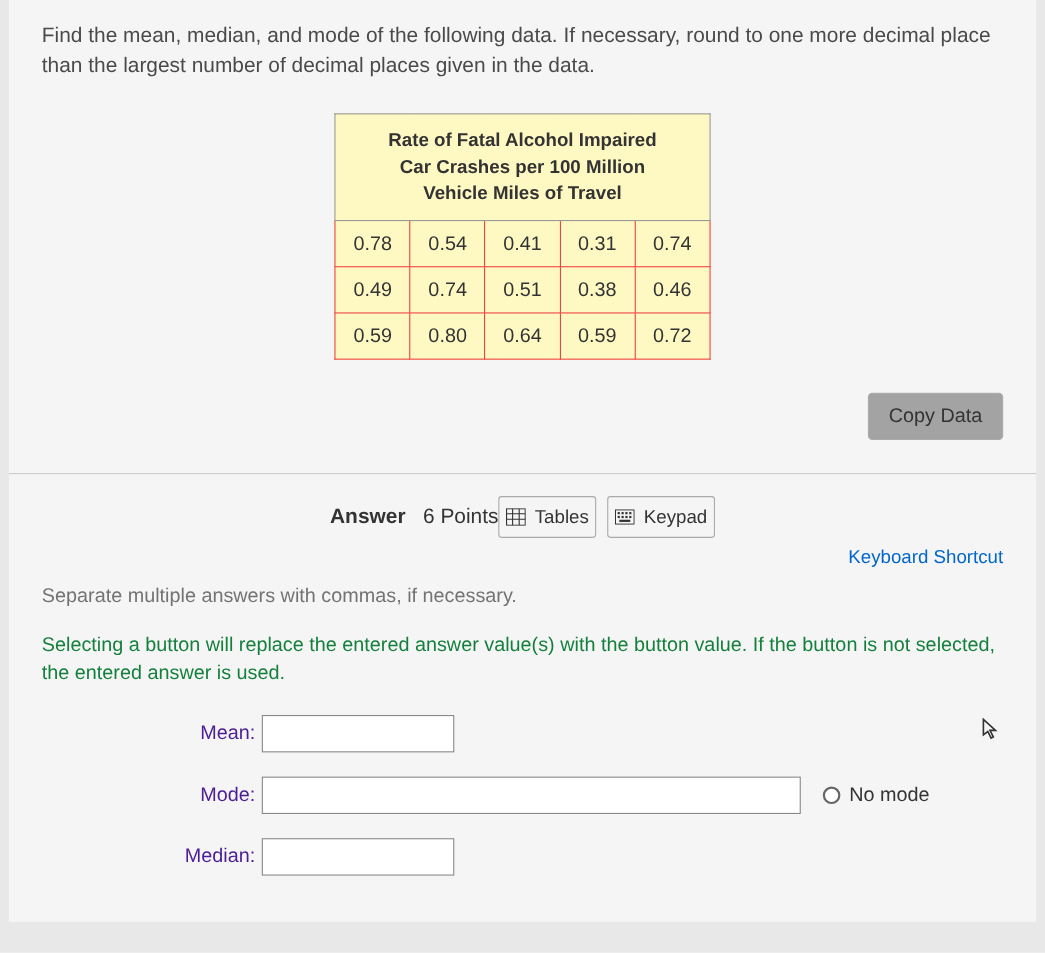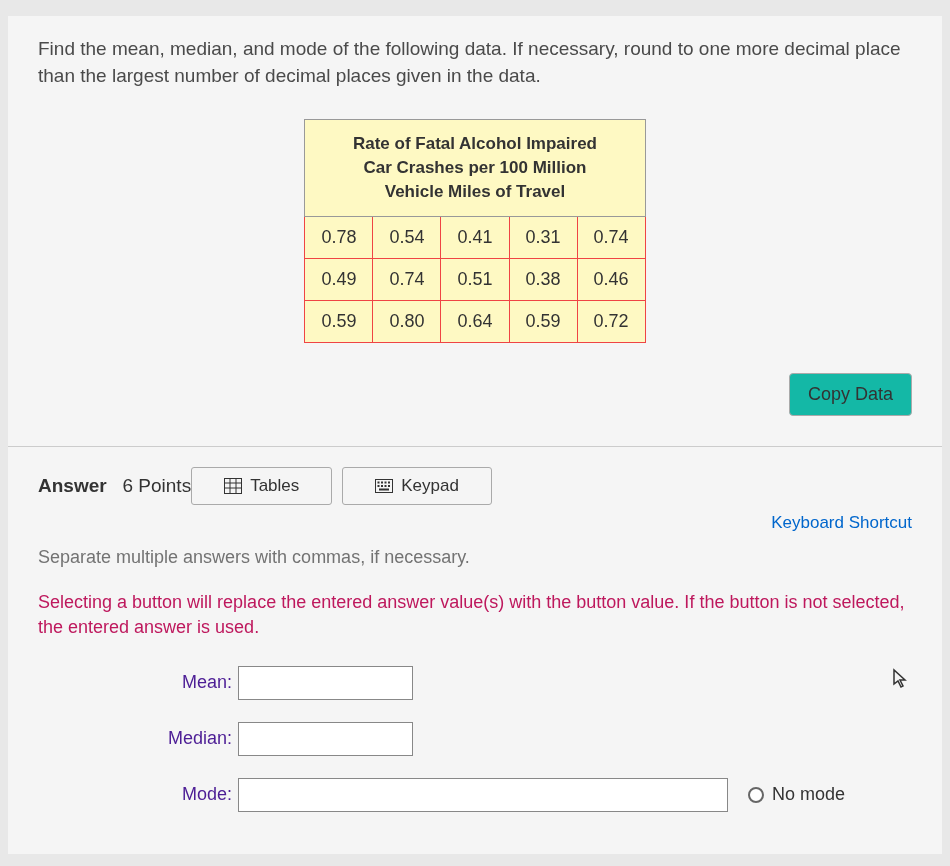--- a/index.html
+++ b/index.html
@@ -6,21 +6,21 @@
     body {
       font-family: -apple-system, BlinkMacSystemFont, "Segoe UI", Arial, sans-serif;
       background: #e8e8e8;
       width: 950px;
       height: 866px;
       color: #333;
       overflow: hidden;
     }
     .main-content {
       background: #f5f5f5;
-      margin: 16px 8px;
+      margin: 0 8px;
       padding: 20px 30px 20px 30px;
     }
     .question-text {
       font-size: 19px;
       color: #4a4a4a;
       line-height: 1.4;
       margin-bottom: 30px;
     }
     .data-table-wrap {
       display: flex;
@@ -46,52 +46,52 @@
       font-size: 18px;
       text-align: center;
       color: #333;
     }
     .copy-row {
       display: flex;
       justify-content: flex-end;
       margin-bottom: 30px;
     }
     .copy-btn {
-      background: #14b8a6;
+      background: #a3a3a3;
       border: 1px solid #aaa;
       border-radius: 4px;
       padding: 10px 18px;
       font-size: 18px;
       color: #333;
       cursor: pointer;
     }
     .divider {
       border-top: 1px solid #ccc;
       margin: 0 -30px 20px -30px;
     }
     .answer-heading-row {
       display: flex;
-      justify-content: flex-start;
+      justify-content: center;
       align-items: center;
       margin-bottom: 8px;
     }
     .answer-heading {
       font-size: 19px;
       color: #333;
     }
     .answer-heading b { font-weight: 700; }
     .tool-buttons {
       display: flex;
       gap: 10px;
     }
     .tool-btn {
       background: #f5f5f5;
       border: 1px solid #aaa;
       border-radius: 3px;
-      padding: 8px 32px;
+      padding: 8px 6px;
       font-size: 17px;
       color: #333;
       cursor: pointer;
       display: flex;
       align-items: center;
       gap: 8px;
     }
     .tool-btn svg { flex-shrink: 0; }
     .kb-shortcut-row {
       display: flex;
@@ -103,21 +103,21 @@
       font-size: 17px;
       cursor: pointer;
     }
     .instruction {
       font-size: 18px;
       color: #737373;
       margin-bottom: 22px;
     }
     .selecting-note {
       font-size: 18px;
-      color: #be185d;
+      color: #15803d;
       line-height: 1.4;
       margin-bottom: 26px;
     }
     .input-row {
       display: flex;
       align-items: center;
       margin-bottom: 22px;
     }
     .input-label {
       width: 200px;
@@ -246,30 +246,30 @@
 
   <div class="selecting-note">Selecting a button will replace the entered answer value(s) with the button value. If the button is not selected, the entered answer is used.</div>
 
   <div style="position:relative;">
     <div class="input-row">
       <div class="input-label">Mean:</div>
       <input type="text" class="num-input" value="" style="">
     </div>
 
     <div class="input-row">
-      <div class="input-label">Median:</div>
-      <input type="text" class="num-input" value="" style="">
-    </div>
-
-    <div class="input-row">
       <div class="input-label">Mode:</div>
       <input type="text" class="num-input mode-input" value="" style="">
       <div class="radio-wrap">
         <div class="radio-circle"></div>
         <span class="radio-label">No mode</span>
       </div>
     </div>
 
+    <div class="input-row">
+      <div class="input-label">Median:</div>
+      <input type="text" class="num-input" value="" style="">
+    </div>
+
     <svg style="position:absolute; right:2px; top:2px;" width="18" height="22" viewBox="0 0 18 22">
       <path d="M2 2 L2 16 L6 13 L9 19 L11 18 L8 12 L13 12 Z" fill="none" stroke="#333" stroke-width="1.5"></path>
     </svg>
   </div>
 </div>
 
 </body></html>

